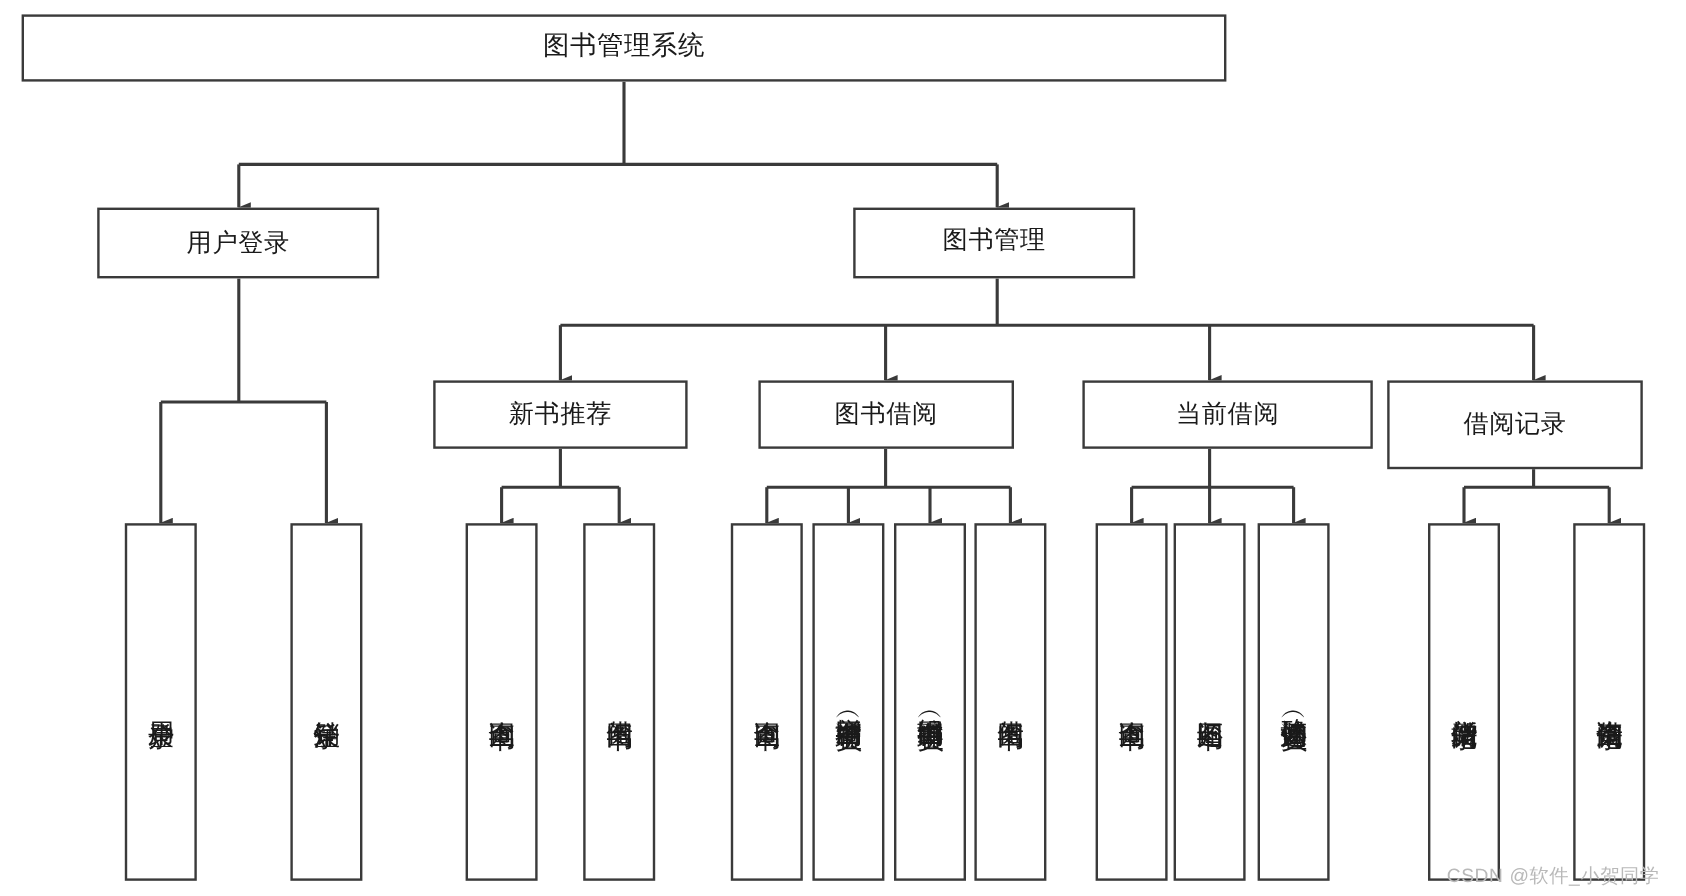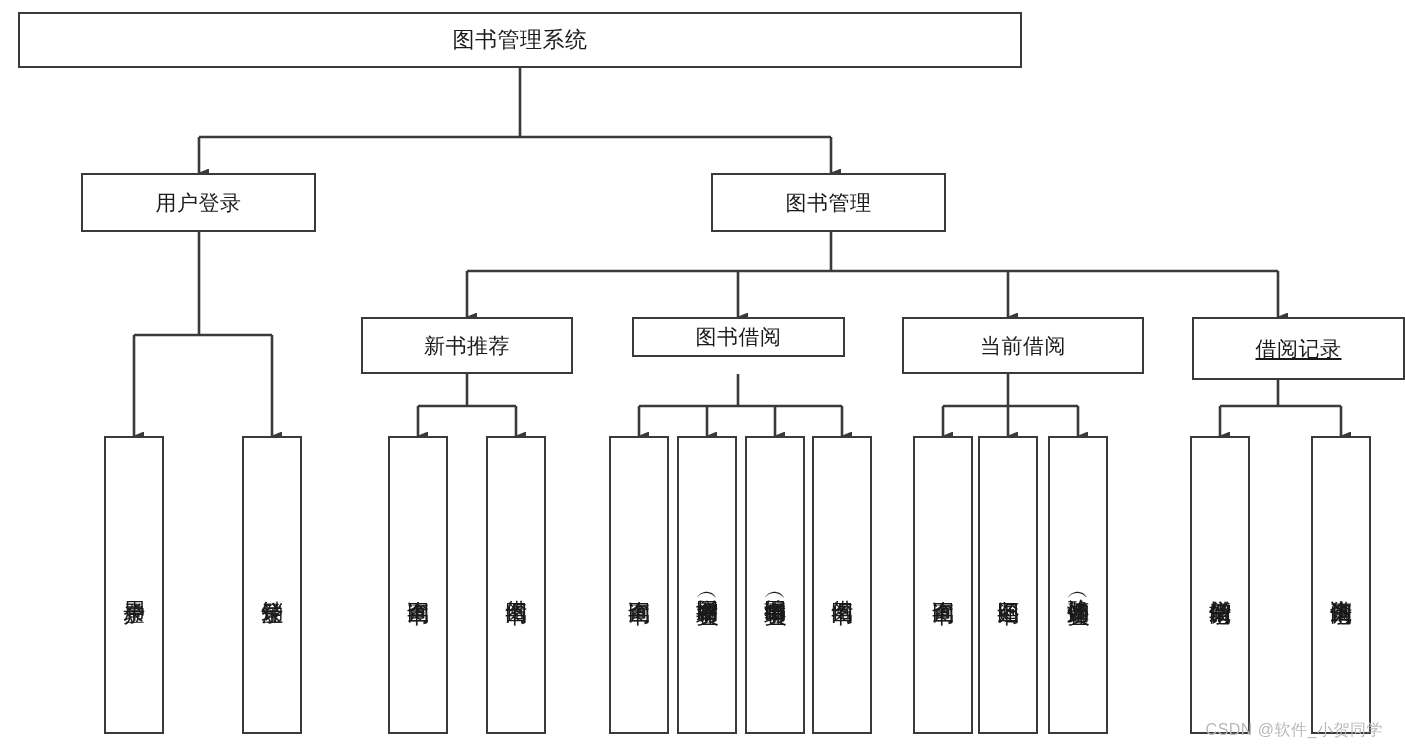--- a/index.html
+++ b/index.html
@@ -120,41 +120,41 @@
       <path d="M1008,406 L1008,436" marker-end="url(#arrow)"></path>
       <path d="M1078,406 L1078,436" marker-end="url(#arrow)"></path>
 
       <path d="M1278,374 L1278,406"></path>
       <path d="M1220,406 L1341,406"></path>
       <path d="M1220,406 L1220,436" marker-end="url(#arrow)"></path>
       <path d="M1341,406 L1341,436" marker-end="url(#arrow)"></path>
     </g>
   </svg>
 
-  <div class="node node-h node-root" style="left:18px; top:12px; width:1004px; height:56px;">
+  <div class="node node-h node-root" style="left:18px; top:12px; width:1004px; height:56px;font-family:Liberation Mono, monospace;">
     <span class="label">图书管理系统</span>
   </div>
 
   <div class="node node-h" style="left:81px; top:173px; width:235px; height:59px;">
     <span class="label">用户登录</span>
   </div>
-  <div class="node node-h" style="left:711px; top:173px; width:235px; height:59px;">
+  <div class="node node-h" style="left:711px; top:173px; width:235px; height:59px;font-family:Liberation Mono, monospace;">
     <span class="label">图书管理</span>
   </div>
 
   <div class="node node-h" style="left:361px; top:317px; width:212px; height:57px;align-items:center;">
     <span class="label">新书推荐</span>
   </div>
-  <div class="node node-h" style="left:632px; top:317px; width:213px; height:40px;">
+  <div class="node node-h" style="left:632px; top:317px; width:213px; height:57px;">
     <span class="label">图书借阅</span>
   </div>
   <div class="node node-h" style="left:902px; top:317px; width:242px; height:57px;">
     <span class="label">当前借阅</span>
   </div>
-  <div class="node node-h" style="left:1192px; top:317px; width:213px; height:63px;text-decoration:underline;">
+  <div class="node node-h" style="left:1156px; top:317px; width:213px; height:74px;">
     <span class="label">借阅记录</span>
   </div>
 
   <div class="node node-v" style="left:104px; top:436px; width:60px; height:298px;">
     <span class="label">用户登录</span>
   </div>
   <div class="node node-v" style="left:242px; top:436px; width:60px; height:298px;">
     <span class="label">注销登录</span>
   </div>
 

